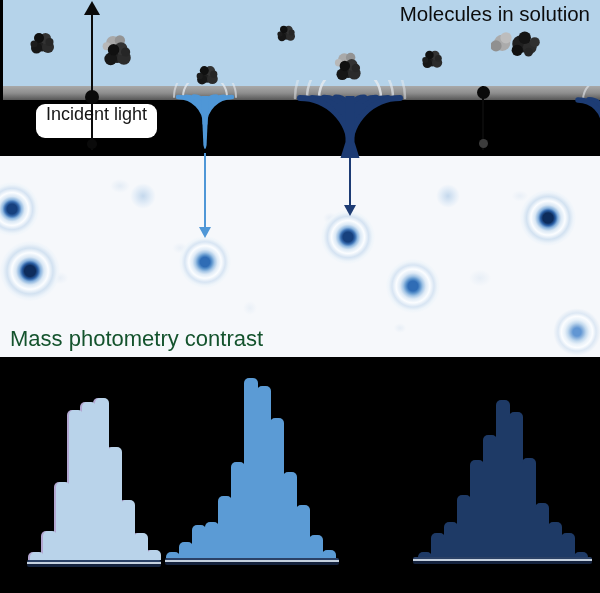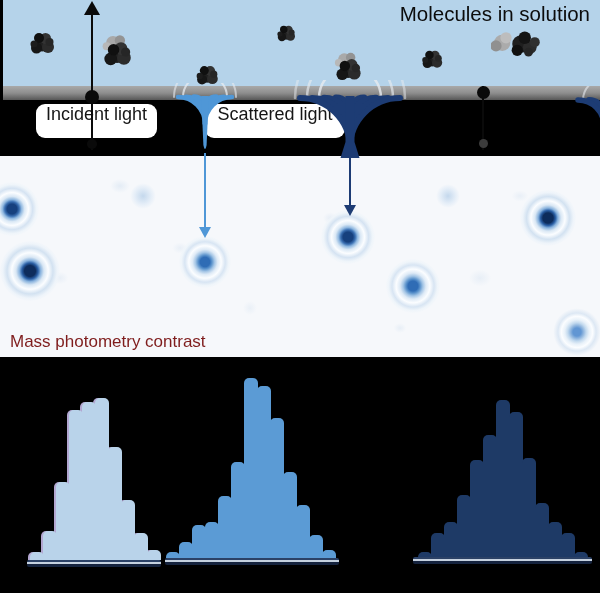--- a/index.html
+++ b/index.html
@@ -61,21 +61,21 @@
   .contrast::before{content:"";position:absolute;inset:0;
     background-image:
       radial-gradient(14px 10px at 120px 30px, rgba(180,205,230,.28), transparent 70%),
       radial-gradient(10px 8px at 330px 62px, rgba(180,205,230,.22), transparent 70%),
       radial-gradient(16px 12px at 480px 122px, rgba(185,208,232,.24), transparent 70%),
       radial-gradient(12px 9px at 60px 122px, rgba(185,208,232,.22), transparent 70%),
       radial-gradient(10px 10px at 250px 152px, rgba(185,208,232,.2), transparent 70%),
       radial-gradient(12px 8px at 520px 40px, rgba(185,208,232,.22), transparent 70%),
       radial-gradient(9px 7px at 400px 172px, rgba(180,205,230,.22), transparent 70%),
       radial-gradient(11px 8px at 180px 92px, rgba(180,205,230,.2), transparent 70%);}
-  .caption{position:absolute;left:10px;bottom:5px;font-size:17px;color:#7f1d1d;z-index:8;}
+  .caption{position:absolute;left:10px;bottom:5px;font-size:22px;color:#14532d;z-index:8;}
   .spot{position:absolute;border-radius:50%;}
   .tone-darkest{background:radial-gradient(circle,#0d2c5c 0 13%,#2a5fa5 19%,#88b2dd 25%,#d9e7f4 33%,#fbfdff 43%,#d3e2f1 54%,#eef4fa 64%,rgba(246,249,252,0) 72%);}
   .tone-dark{background:radial-gradient(circle,#16407e 0 13%,#3a6fb2 19%,#90b8e0 25%,#dae8f5 33%,#fbfdff 43%,#d5e3f2 54%,#eff5fa 64%,rgba(246,249,252,0) 72%);}
   .tone-medium{background:radial-gradient(circle,#2f6cb5 0 13%,#5e95cd 19%,#a5c6e6 26%,#deeaf6 34%,#fbfdff 44%,#d8e5f3 55%,#eff5fa 64%,rgba(246,249,252,0) 72%);}
   .tone-light{background:radial-gradient(circle,#6196d3 0 12%,#8fb5de 19%,#c2d9ee 27%,#e8f1f9 36%,#fbfdff 46%,#dde8f4 56%,rgba(246,249,252,0) 70%);}
   .tone-faint{background:radial-gradient(circle,rgba(155,190,225,.55),rgba(190,215,240,.3) 45%,rgba(246,249,252,0) 70%);}
 
   
   .hbar{position:absolute;border-radius:5px 5px 0 0;z-index:7;}
   .hbar-shadow{position:absolute;border-radius:5px 5px 0 0;z-index:6;}
@@ -166,23 +166,20 @@
   <div class="vline" id="incident-line"></div>
   <div id="incident-head"></div>
   <div class="node" id="inc-node1"></div>
   <div class="node" id="inc-node2"></div>
   <div class="vline" id="reflected-line"></div>
   <div class="node" id="ref-node1"></div>
   <div class="node" id="ref-node2"></div>
 
   <div class="lightbox" id="box-incident">
     <span>Incident light</span>
-  </div>
-  <div class="lightbox" id="box-scattered">
-    <span>Scattered light</span>
   </div>
 
   <svg class="fan" id="fan-small" width="90" height="95" viewBox="0 0 90 95">
     <g fill="none" stroke-linecap="round">
       <path d="M 23 14 A 22 22 0 0 1 67 14" style="stroke:var(--white-arc)" stroke-width="2" opacity="0.75"></path>
       <path d="M 14 14 A 31 31 0 0 1 76 14" style="stroke:var(--white-arc)" stroke-width="2" opacity="0.6"></path>
       <g style="stroke:var(--scatter-small)">
         <path d="M 45 25 A 11 11 0 0 0 34 14" stroke-width="5.5"></path>
         <path d="M 45 25 A 11 11 0 0 1 56 14" stroke-width="5.5"></path>
         <path d="M 45 33 A 19 19 0 0 0 26 14" stroke-width="5"></path>

